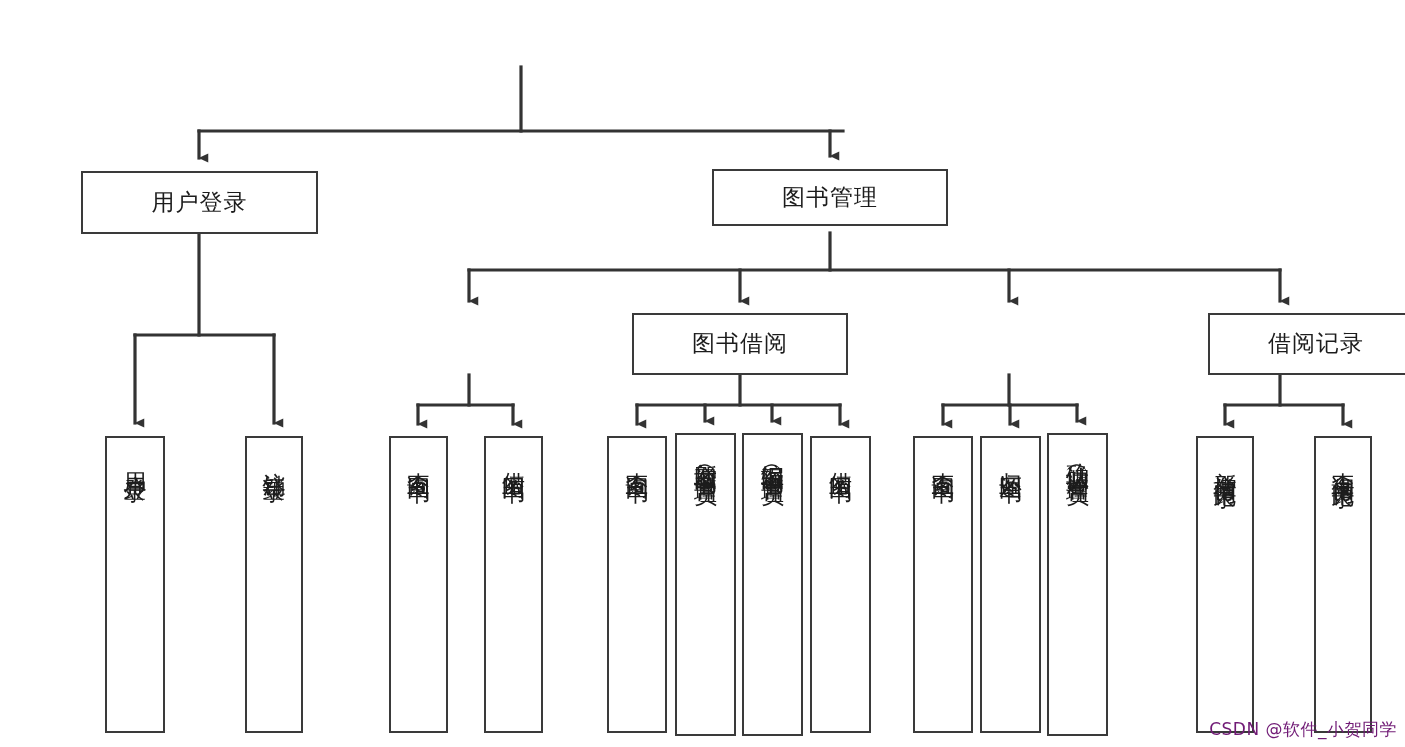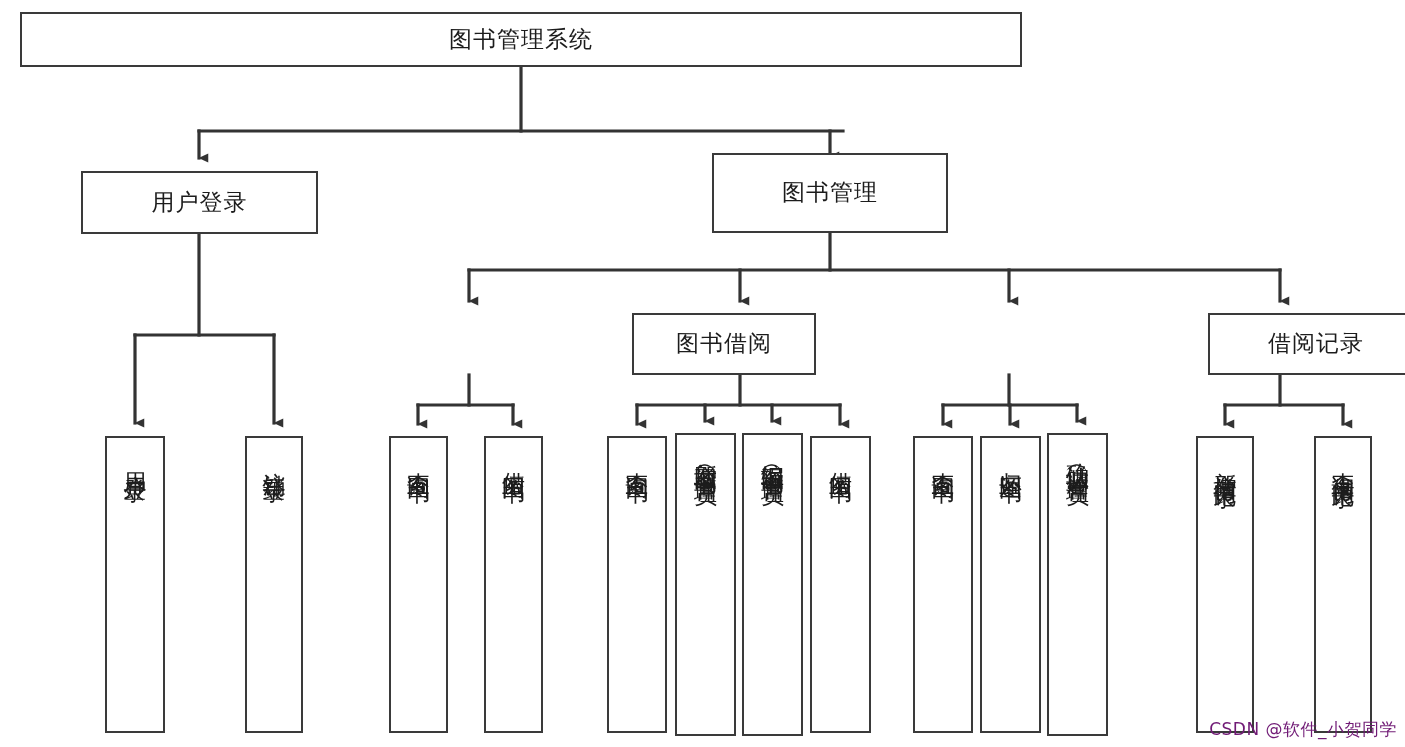--- a/index.html
+++ b/index.html
@@ -118,32 +118,29 @@
       <path d="M1010 405 L1010 424" marker-end="url(#arrow)"></path>
       <path d="M1077 405 L1077 421" marker-end="url(#arrow)"></path>
 
       <path d="M1280 375 L1280 405"></path>
       <path d="M1225 405 L1343 405"></path>
       <path d="M1225 405 L1225 424" marker-end="url(#arrow)"></path>
       <path d="M1343 405 L1343 424" marker-end="url(#arrow)"></path>
     </g>
   </svg>
 
-  <div class="node horiz root" style="left: 20px; top: 12px; width: 1002px; height: 55px;">
-    <span class="label">图书管理系统</span>
-  </div>
 
   <div class="node horiz" style="left: 81px; top: 171px; width: 237px; height: 63px;">
     <span class="label">用户登录</span>
   </div>
-  <div class="node horiz" style="left: 712px; top: 153px; width: 236px; height: 80px;">
+  <div class="node horiz" style="left: 712px; top: 169px; width: 236px; height: 57px;">
     <span class="label">图书管理</span>
   </div>
 
-  <div class="node horiz" style="left: 632px; top: 313px; width: 184px; height: 62px;">
+  <div class="node horiz" style="left: 632px; top: 313px; width: 216px; height: 62px;">
     <span class="label">图书借阅</span>
   </div>
   <div class="node horiz" style="left: 1172px; top: 313px; width: 216px; height: 62px; margin-left: 36px;">
     <span class="label">借阅记录</span>
   </div>
 
   <div class="node vert" style="left: 105px; top: 436px; width: 60px; height: 297px;">
     <span class="label">用户登录</span>
   </div>
   <div class="node vert" style="left: 245px; top: 436px; width: 58px; height: 297px;">

